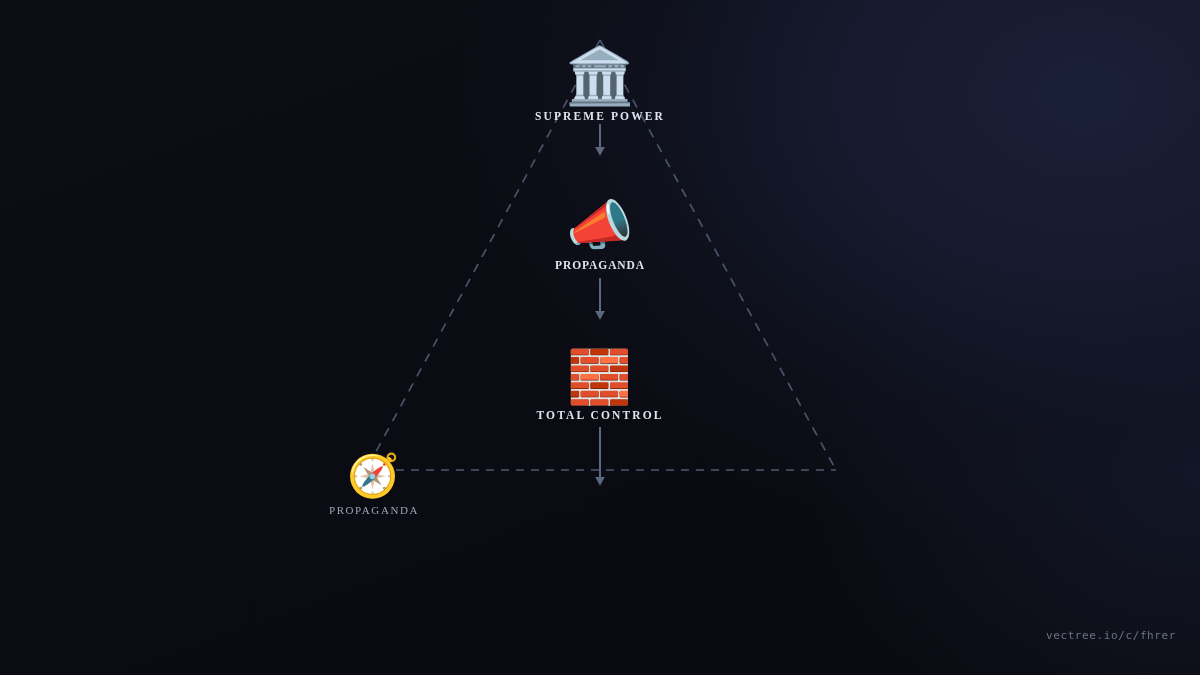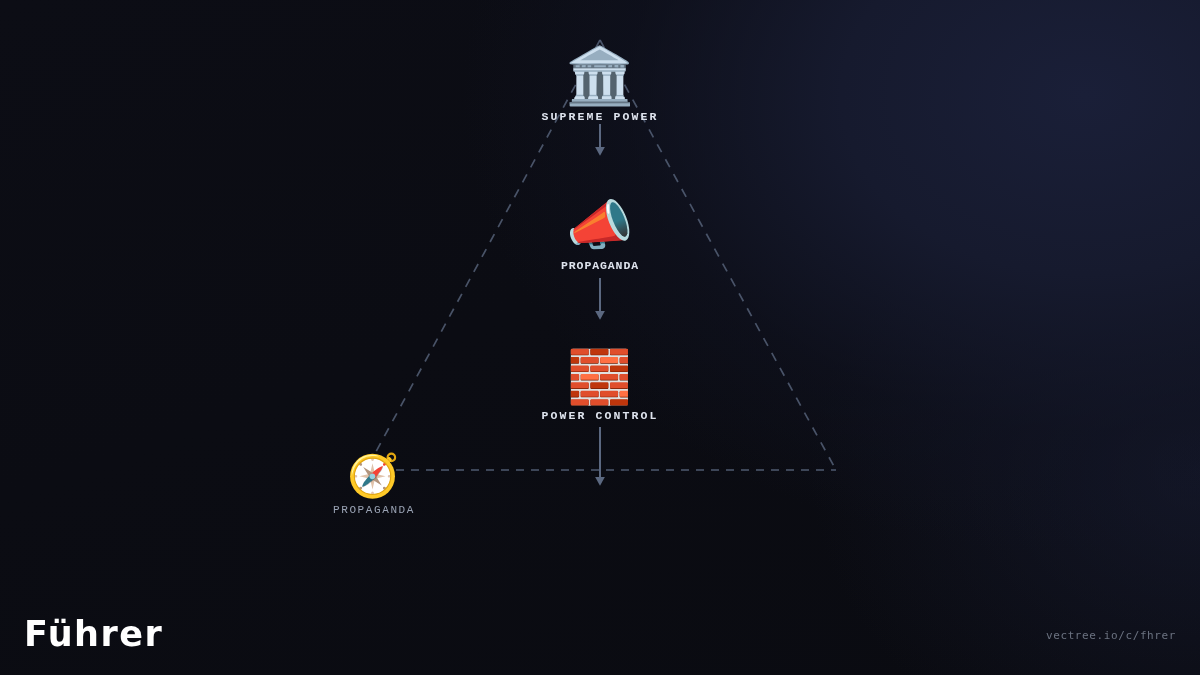--- a/index.html
+++ b/index.html
@@ -37,21 +37,21 @@
     align-items:center;
     transform:translateX(-50%);
   }
   .node-emoji {
     font-family:"DejaVu Sans", sans-serif;
     line-height:1;
     display:block;
     text-align:center;
   }
   .node-label {
-    font-family:Liberation Mono, monospace;
+    font-family:Liberation Serif, serif;
     font-weight:bold;
     font-size:11.5px;
     color:#dfe4ee;
     white-space:nowrap;
     text-align:left;
   }
 
   #node-supreme-power       { left:600px; top:48px;  }
   #node-supreme-power .node-emoji  { font-size:56px; }
   #node-supreme-power .node-label  { letter-spacing:2.1px; margin-top:6px; }
@@ -156,27 +156,26 @@
     <span class="node-label">SUPREME POWER</span>
   </div>
 
   <div class="node" id="node-propaganda">
     <span class="node-emoji">📣</span>
     <span class="node-label">PROPAGANDA</span>
   </div>
 
   <div class="node" id="node-total-control">
     <span class="node-emoji">🧱</span>
-    <span class="node-label">POWER CONTROL</span>
+    <span class="node-label">TOTAL CONTROL</span>
   </div>
 
   <div class="node" id="node-etymology">
     <span class="node-emoji">🧭</span>
     <span class="node-label">PROPAGANDA</span>
   </div>
 
   <div id="branding">
-    <div id="page-title">Führer</div>
   </div>
 
   <div id="site-url">vectree.io/c/fhrer</div>
 
 </div>
 
 </body></html>

